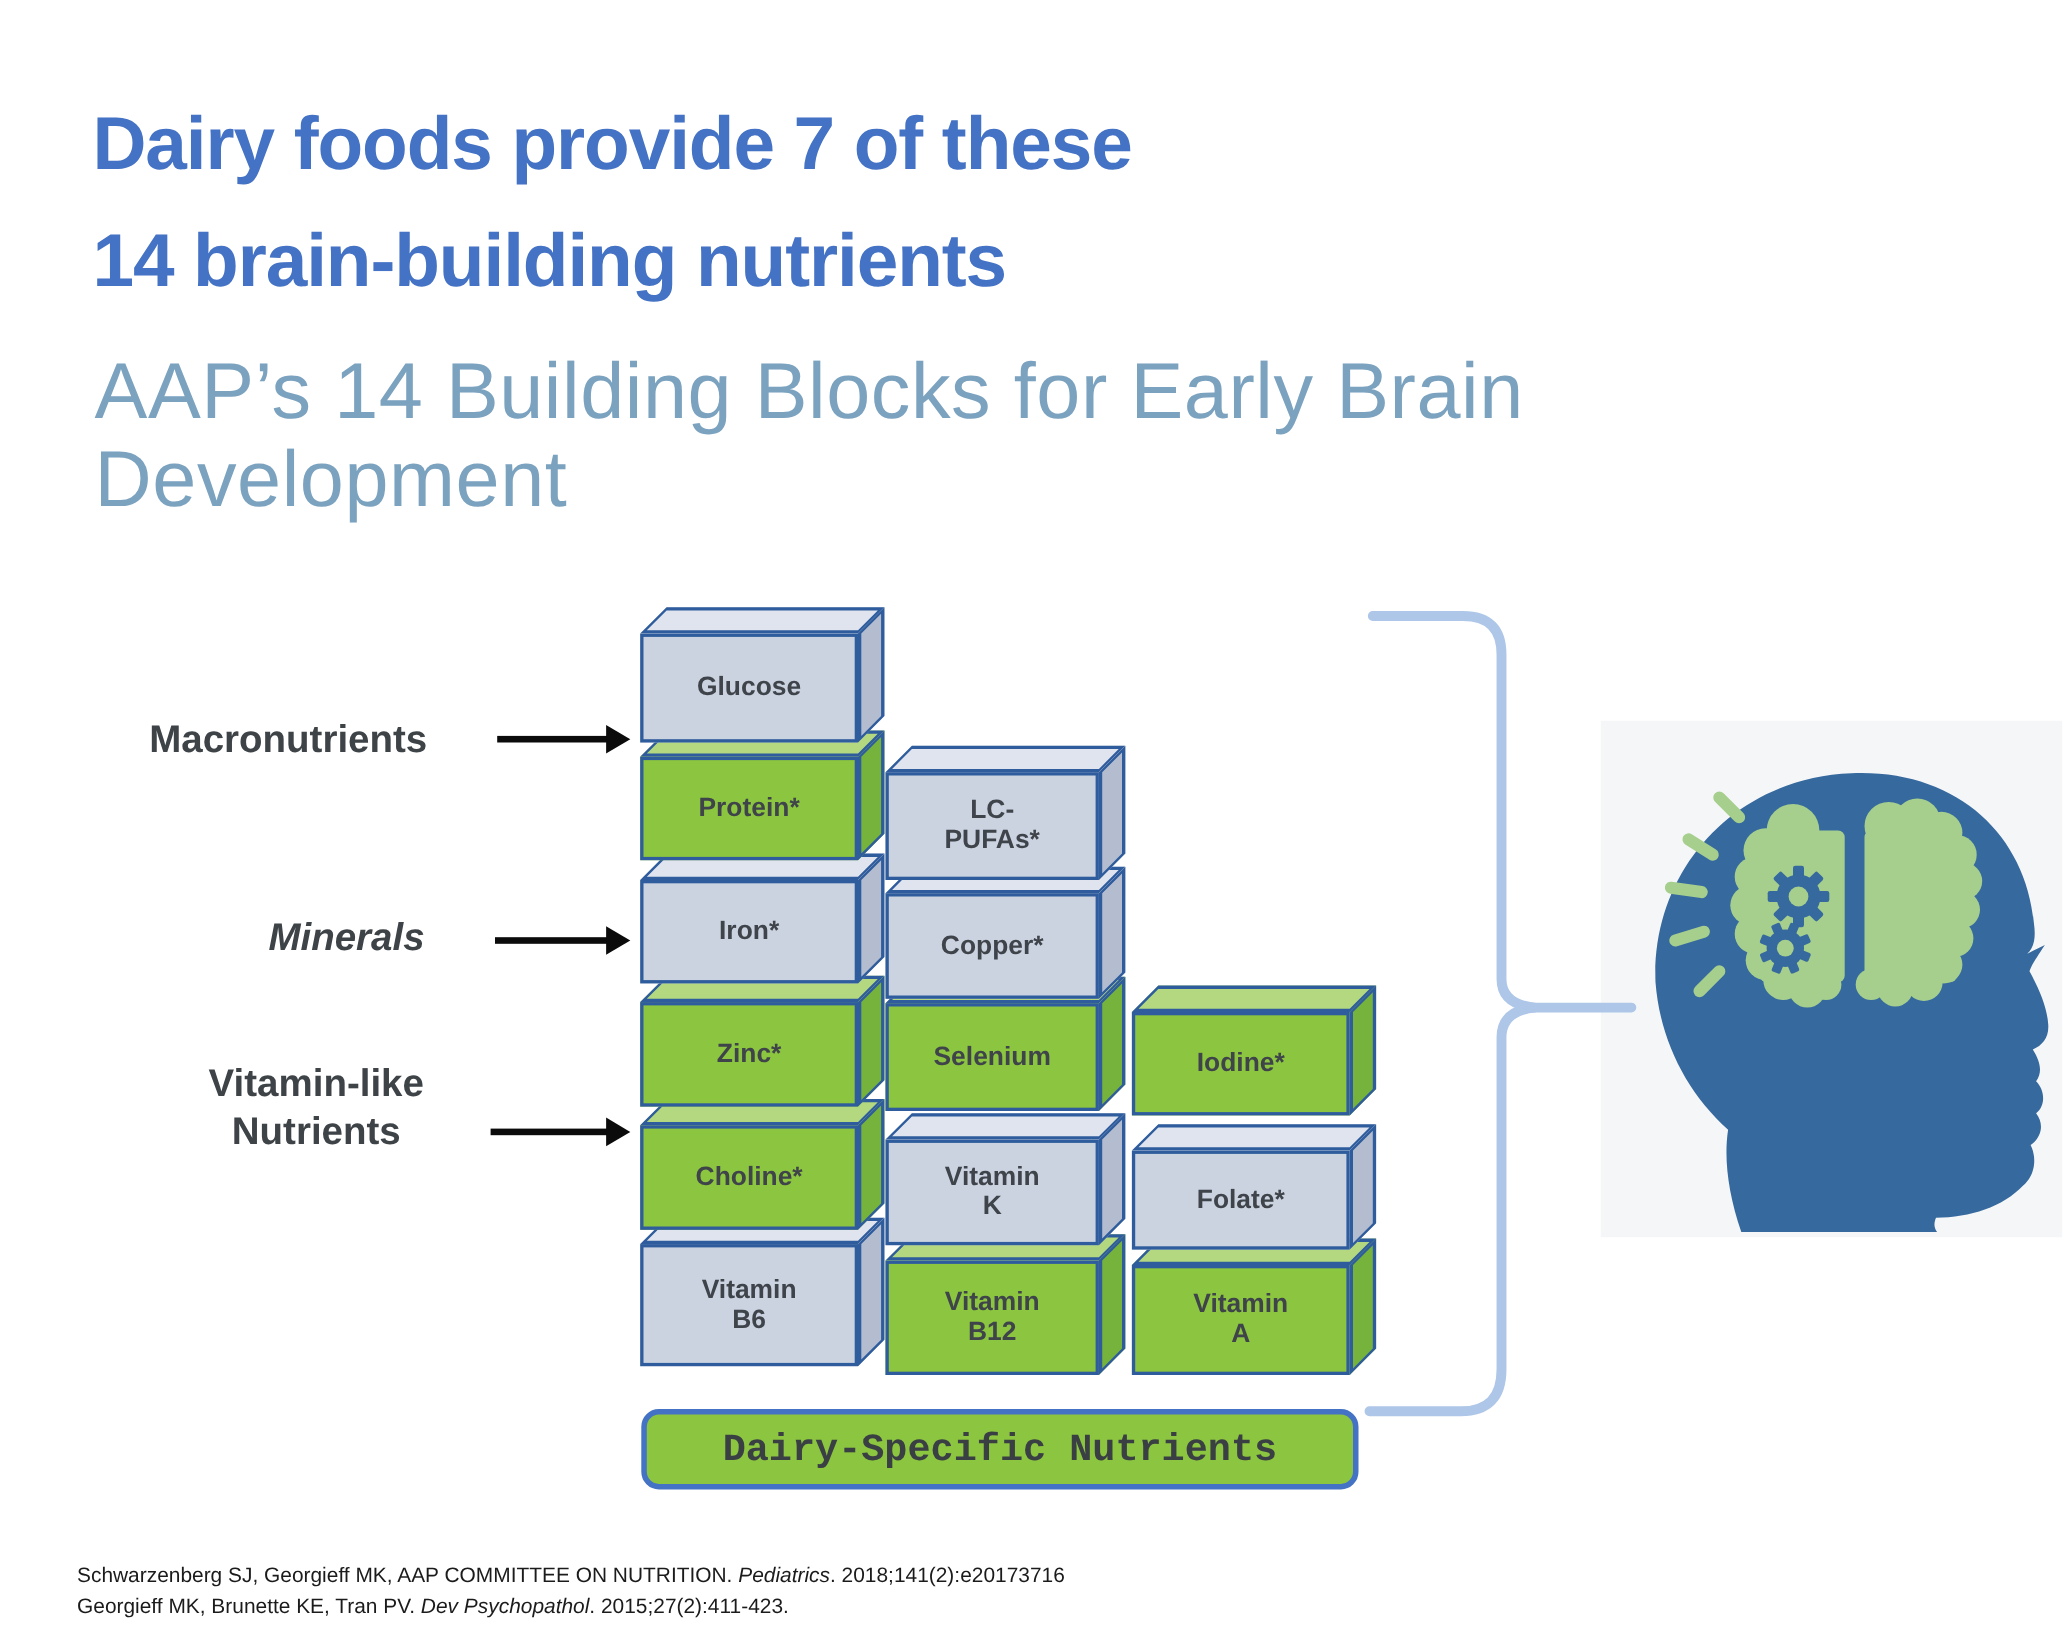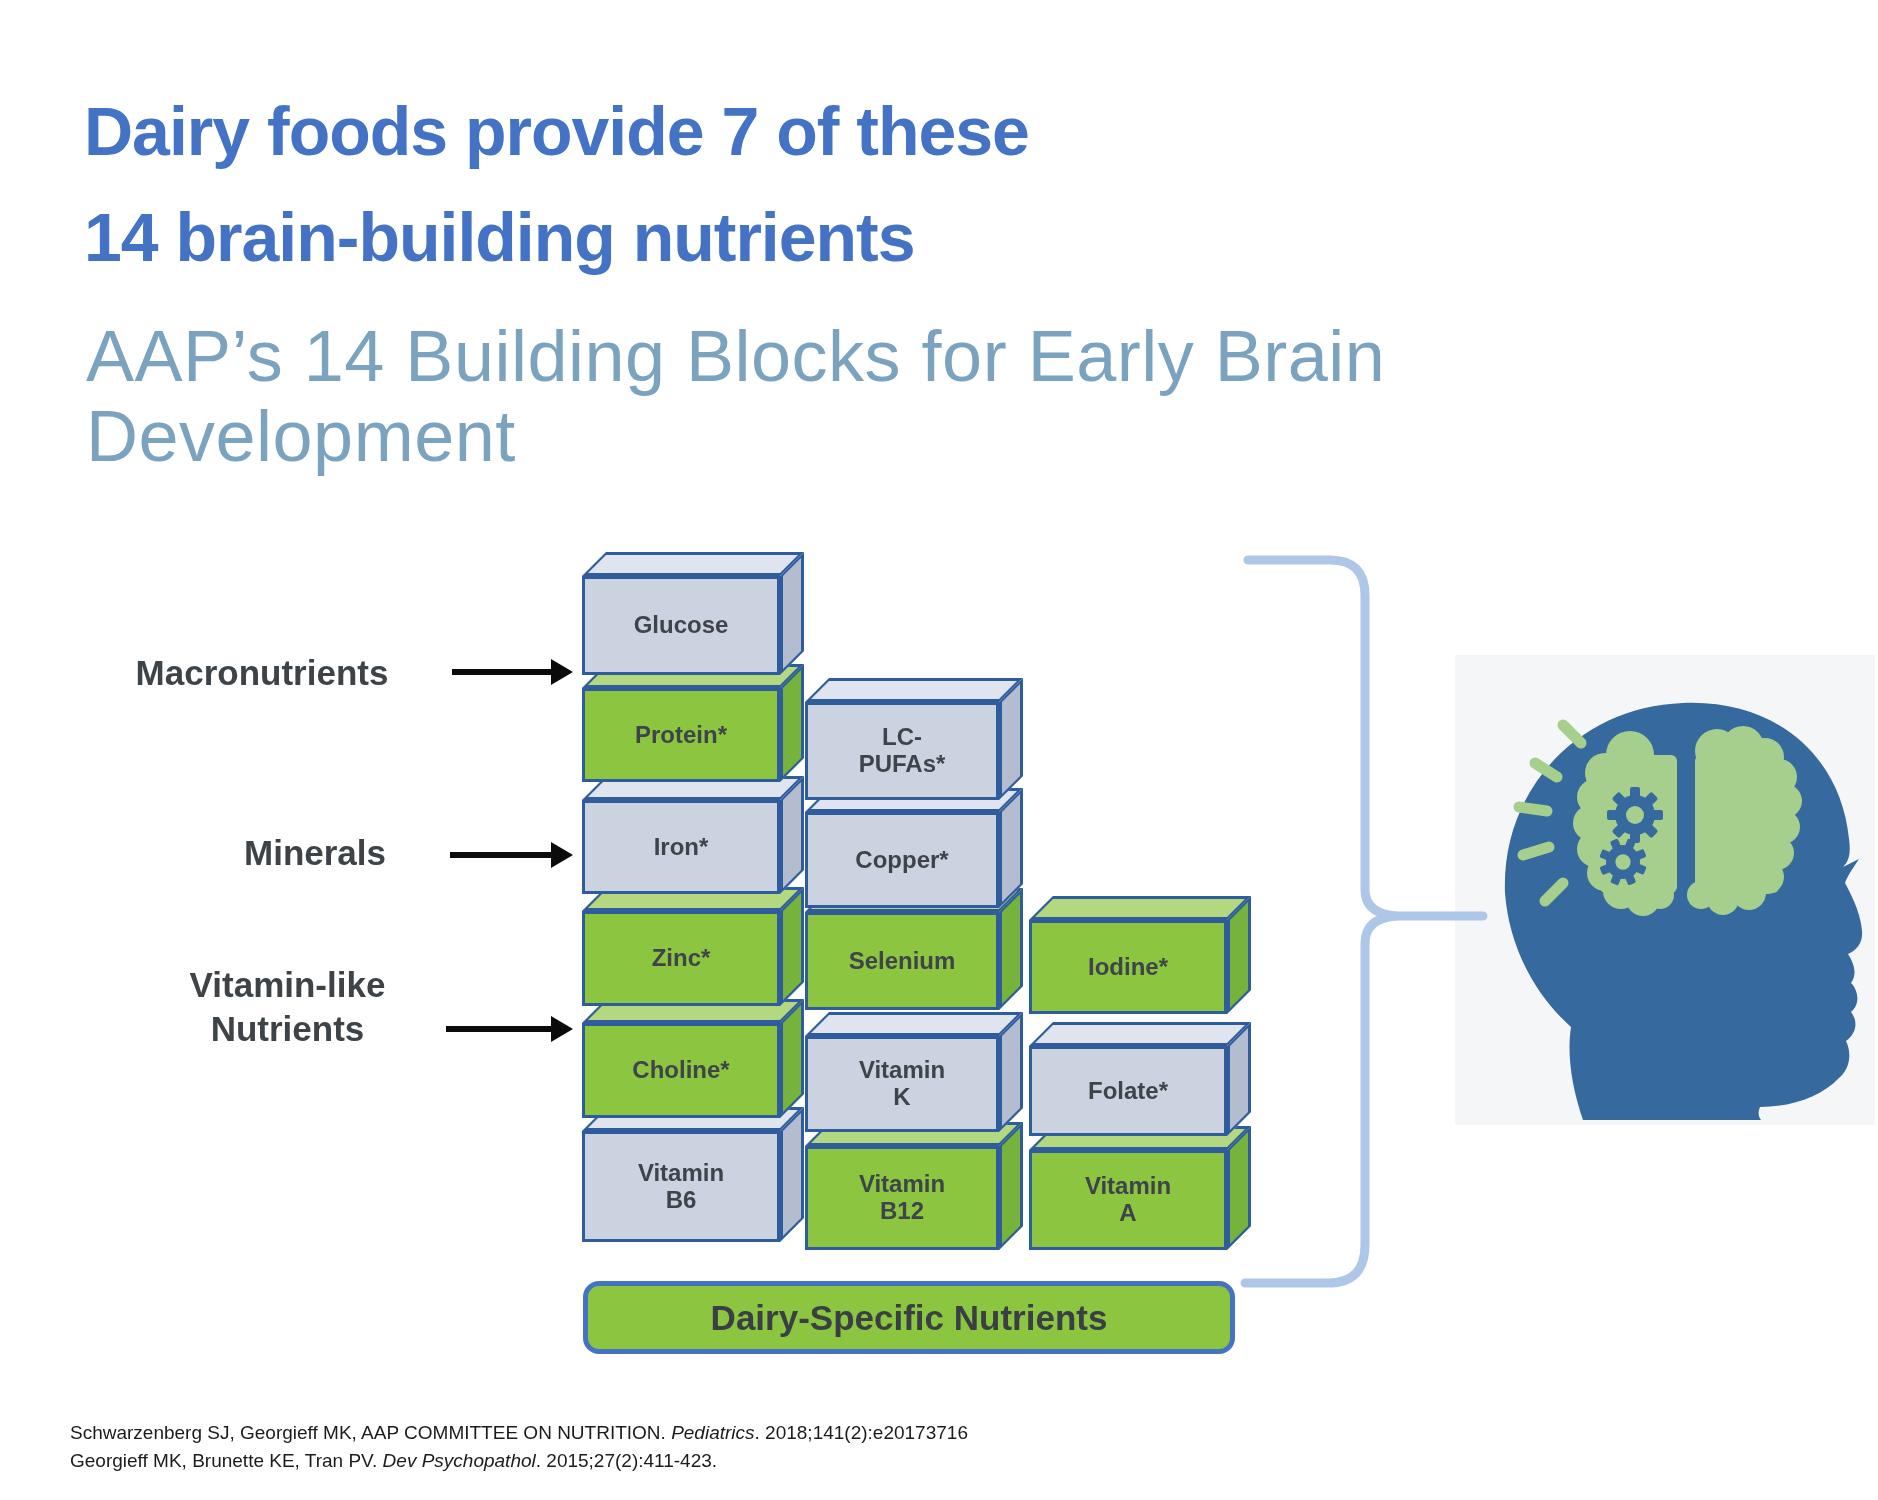--- a/index.html
+++ b/index.html
@@ -9,21 +9,21 @@
   
   .title{position:absolute;left:84px;top:78px;color:#4472C4;font-size:68px;font-weight:800;
          line-height:106px;letter-spacing:-1px;white-space:nowrap;}
   .subtitle{position:absolute;left:86px;top:316px;color:#7BA2BF;font-size:72px;font-weight:400;
             line-height:80px;letter-spacing:.5px;white-space:nowrap;}
 
   
   .cat{position:absolute;color:#3E4347;font-size:35px;font-weight:800;text-align:center;
        line-height:44px;}
   #cat-macro{left:67px;top:651px;width:390px;}
-  #cat-minerals{left:120px;top:831px;width:390px;}
+  #cat-minerals{left:120px;top:831px;width:390px;font-style:italic;}
   #cat-vitamins{left:85px;top:963px;width:405px;}
 
   
   .arrow{position:absolute;height:6px;background:#0b0b0b;}
   .arrow::after{content:'';position:absolute;right:-21px;top:-10px;width:0;height:0;
                 border-left:22px solid #0b0b0b;border-top:13px solid transparent;
                 border-bottom:13px solid transparent;}
   #arrow-1{left:452px;top:669px;width:100px;}
   #arrow-2{left:450px;top:852px;width:102px;}
   #arrow-3{left:446px;top:1026px;width:106px;}
@@ -39,21 +39,21 @@
              transform-origin:0 0;}
   .gray  .front{background:#CBD3E1;}  .gray  .topf{background:#E0E4EE;}  .gray  .side{background:#B4BDD0;}
   .green .front{background:#8CC540;}  .green .topf{background:#B3D87F;}  .green .side{background:#75B33D;}
   .blabel{color:#3F434A;font-size:24px;font-weight:800;text-align:center;line-height:1.12;
           white-space:pre-line;}
 
   
   .dairy-box{position:absolute;left:583px;top:1281px;width:652px;height:73px;background:#8CC540;
              border:5px solid #4472C4;border-radius:16px;box-sizing:border-box;display:flex;
              align-items:center;justify-content:center;}
-  .dairy-box span{color:#3A3F44;font-size:35px;font-weight:800;}
+  .dairy-box span{color:#3A3F44;font-size:35px;font-weight:800;font-family:Liberation Mono, monospace;}
 
   
   .footnote{position:absolute;left:53px;top:1366px;color:#000;font-size:35px;font-weight:800;
             font-style:italic;white-space:nowrap;}
   .cite{position:absolute;left:70px;color:#1b1b1b;font-size:19px;white-space:nowrap;}
   #cite-1{top:1422px;}  #cite-2{top:1450px;}
   .cite .journal{font-style:italic;}
 
   
   #head-svg{position:absolute;left:1455px;top:655px;}

